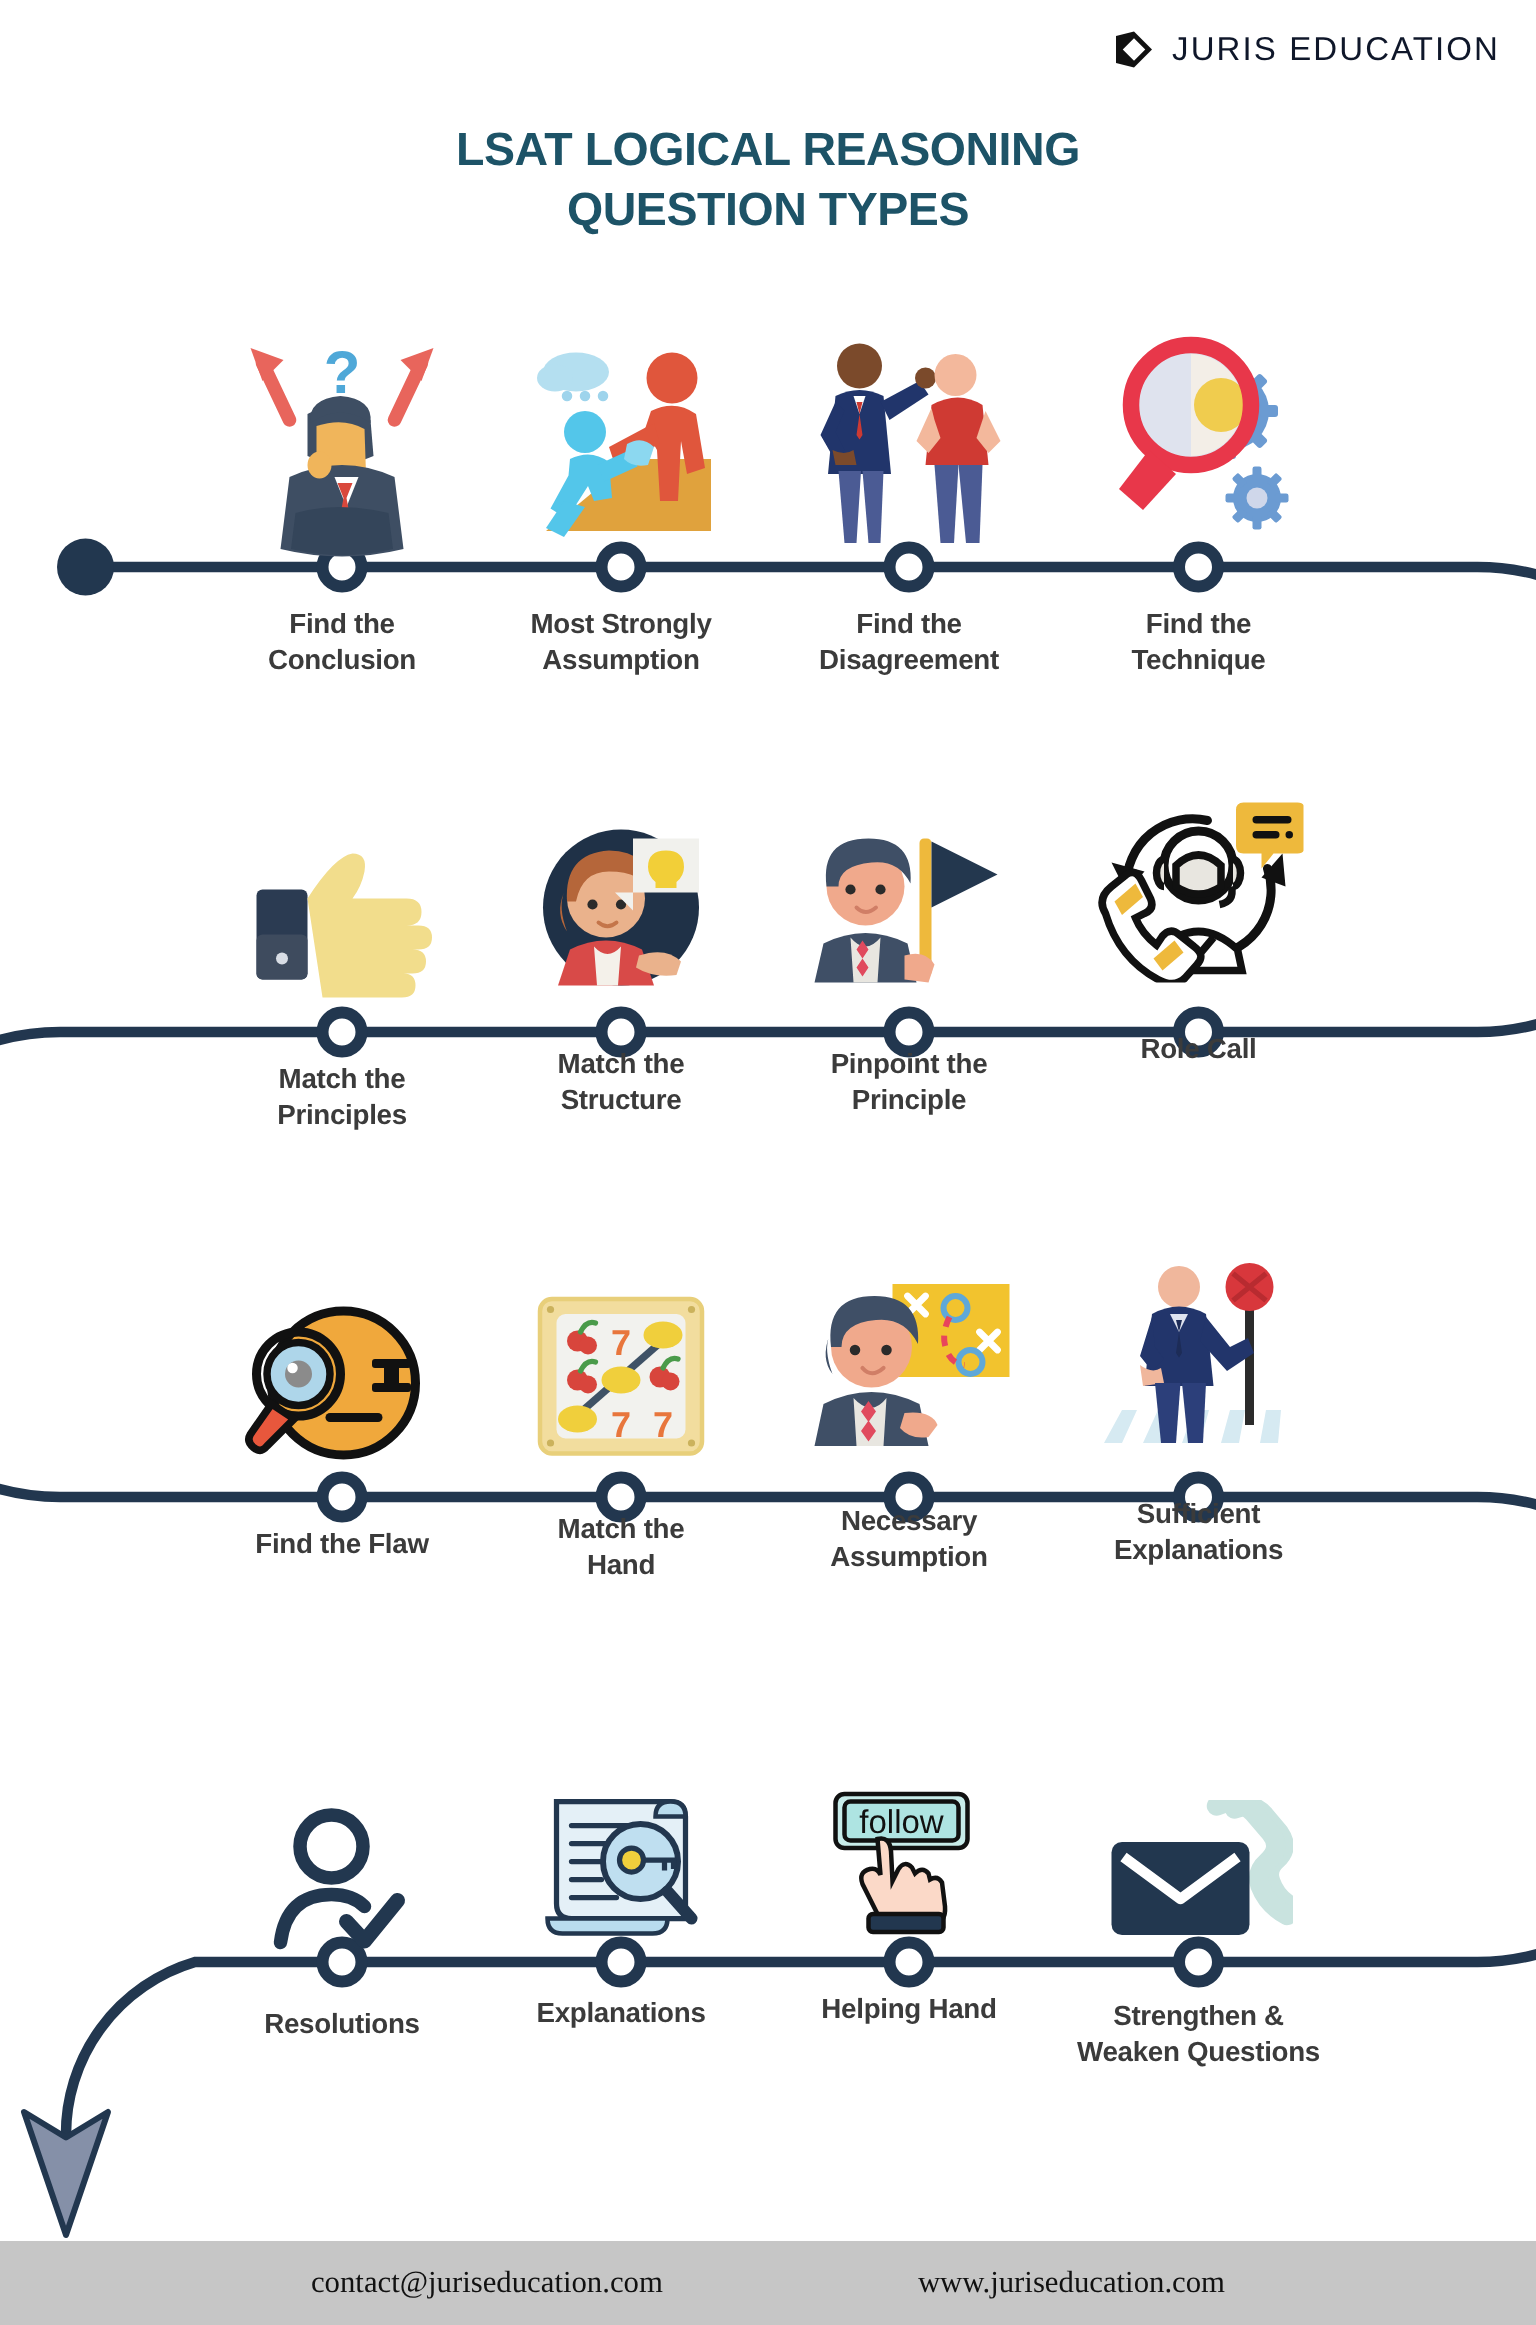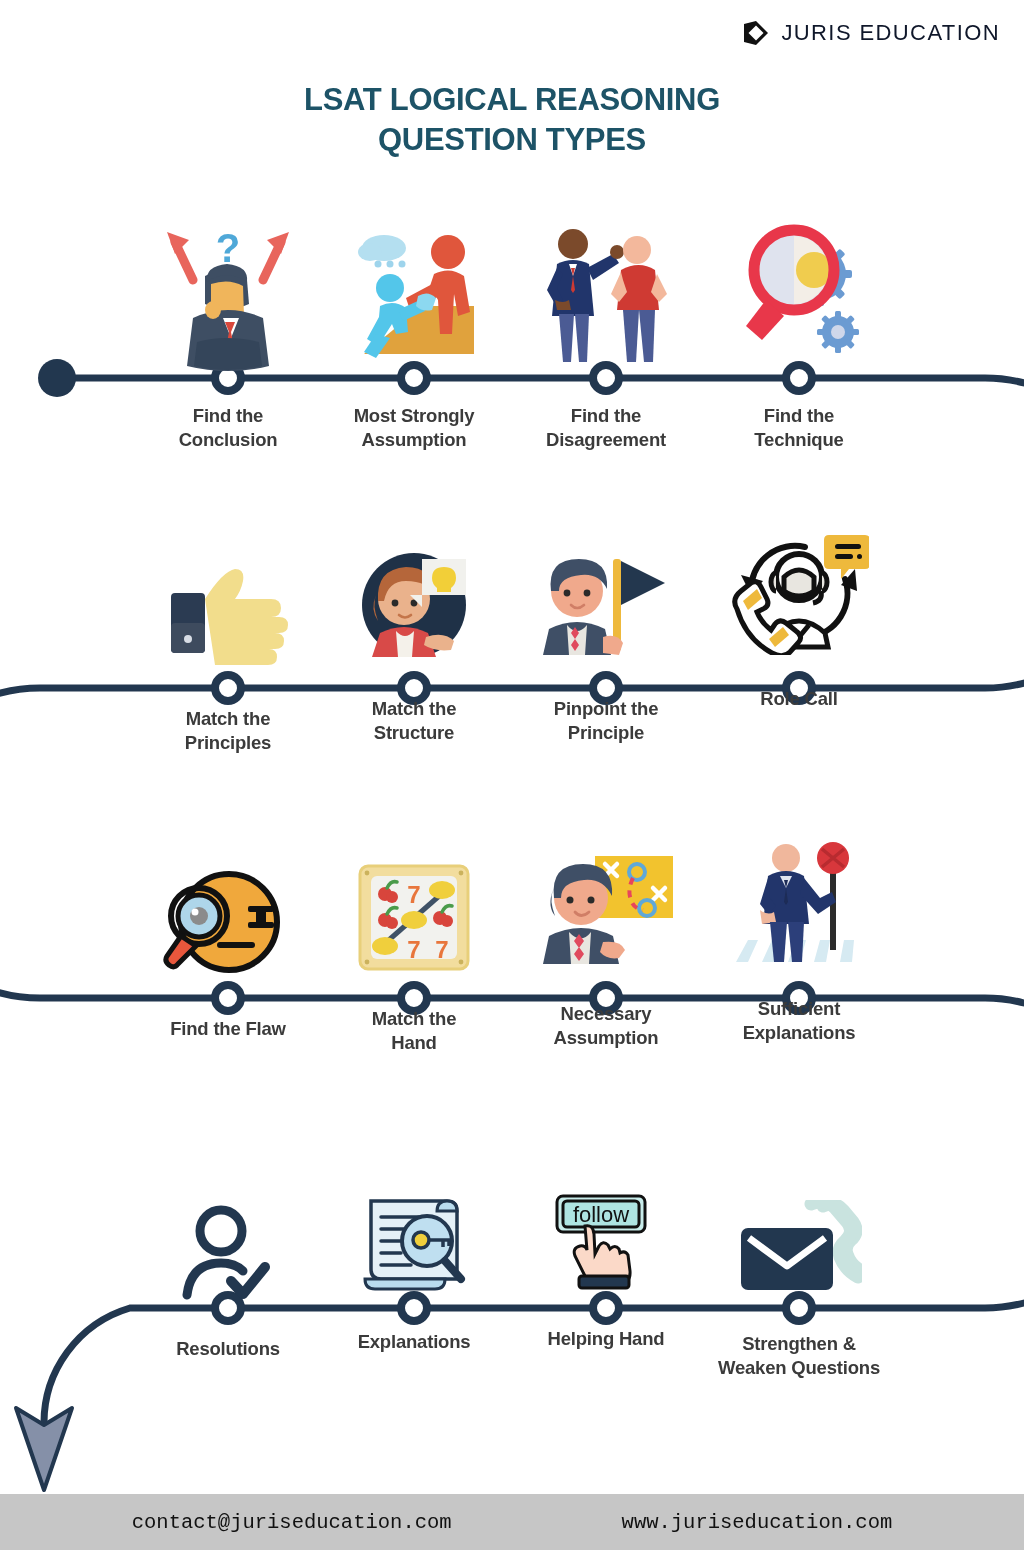--- a/index.html
+++ b/index.html
@@ -72,21 +72,21 @@
   #footer {
     position: absolute; left: 0; bottom: 0;
     width: 1024px; height: 56px;
     background: #c6c6c6;
     display: flex; align-items: center; justify-content: center;
     gap: 170px;
   }
   #footer span {
     font-size: 20.5px;
     color: #111111;
-    font-family: Liberation Mono, monospace;
+    font-family: Liberation Serif, serif;
   }
 </style>
 </head>
 <body>
 
 <div id="page">
 
   <div id="logo">
     <svg class="mark" viewBox="0 0 40 40">
       <path d="M4 8 L20 4 L36 20 L20 36 L4 32 Z" fill="#111111"></path>

